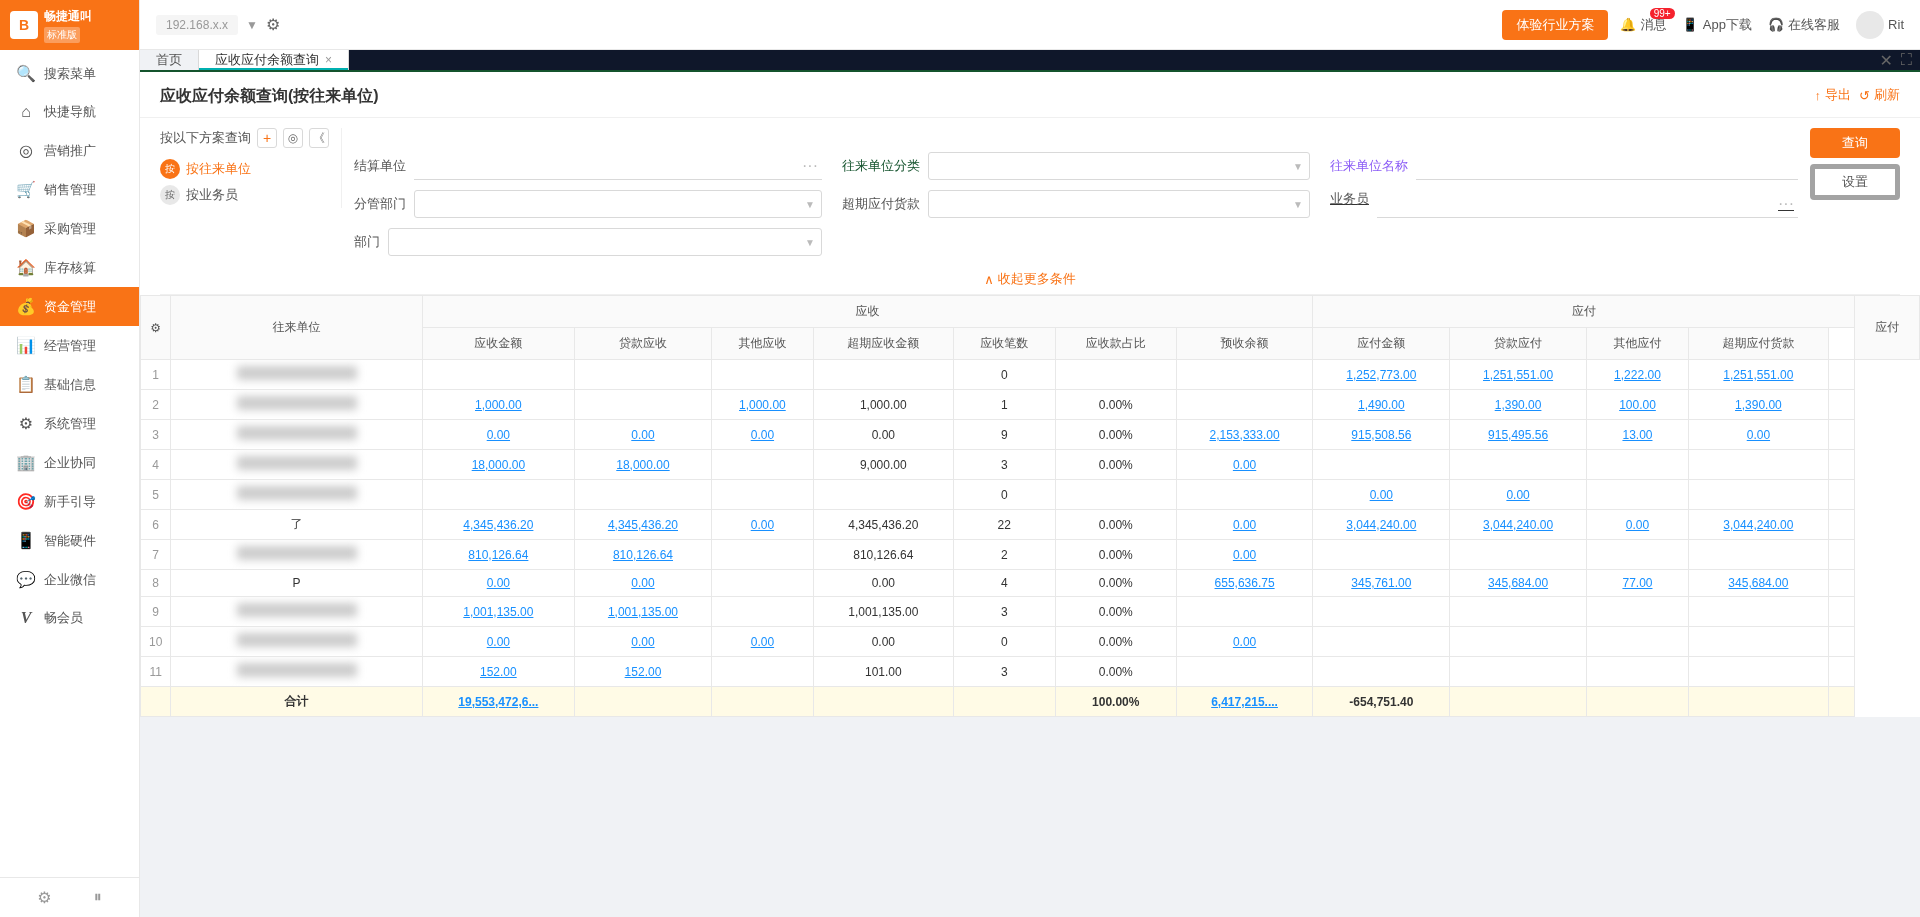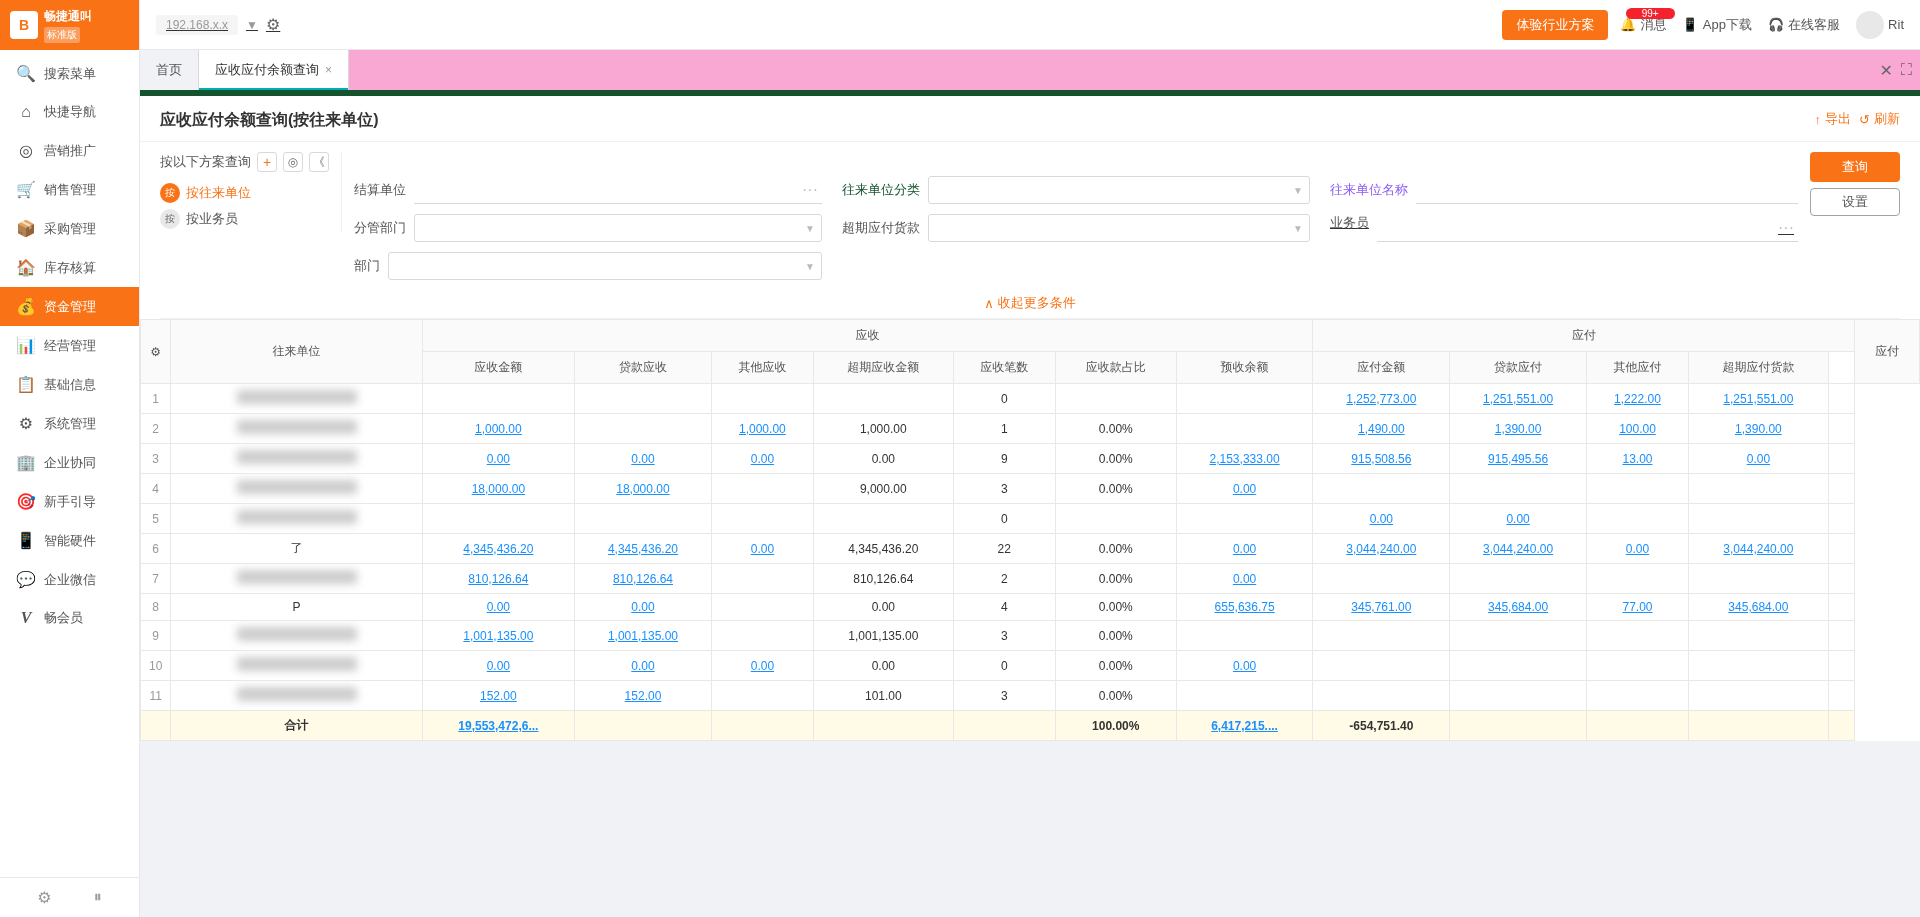--- a/index.html
+++ b/index.html
@@ -16,32 +16,32 @@
     .sidebar-item.active .sidebar-icon { color: #fff; }
     .sidebar-icon { font-size: 16px; width: 20px; text-align: center; }
     .sidebar-bottom { padding: 8px 0; border-top: 1px solid #e8e8e8; display: flex; justify-content: space-around; padding: 10px 16px; }
     .sidebar-bottom-btn { color: #999; font-size: 16px; cursor: pointer; }
 
     
     .main { flex: 1; display: flex; flex-direction: column; overflow: hidden; }
 
     
     .topbar { height: 50px; background: #fff; display: flex; align-items: center; padding: 0 16px; border-bottom: 1px solid #e8e8e8; gap: 12px; }
-    .topbar-breadcrumb { display: flex; align-items: center; gap: 8px; flex: 1; text-decoration: underline; }
+    .topbar-breadcrumb { display: flex; align-items: center; gap: 8px; flex: 1; }
     .topbar-addr { color: #999; font-size: 12px; background: #f5f5f5; padding: 3px 10px; border-radius: 3px; }
     .topbar-dropdown { color: #999; cursor: pointer; }
     .topbar-gear { color: #666; cursor: pointer; font-size: 16px; }
     .topbar-btn-orange { background: #f97316; color: #fff; border: none; border-radius: 4px; padding: 6px 14px; font-size: 13px; cursor: pointer; }
     .topbar-right { display: flex; align-items: center; gap: 16px; margin-left: auto; }
     .topbar-right-item { display: flex; align-items: center; gap: 4px; color: #555; font-size: 13px; cursor: pointer; position: relative; }
-    .badge-red { background: #f5222d; color: #fff; font-size: 10px; border-radius: 8px; padding: 0 16px; position: absolute; top: -8px; right: -8px; min-width: 16px; text-align: center; }
+    .badge-red { background: #f5222d; color: #fff; font-size: 10px; border-radius: 8px; padding: 0 4px; position: absolute; top: -8px; right: -8px; min-width: 16px; text-align: center; }
     .topbar-avatar { width: 28px; height: 28px; background: #e8e8e8; border-radius: 50%; }
 
     
-    .tabbar { height: 46px; background: #f9a8d4; display: flex; align-items: stretch; border-bottom: 6px solid #14532d; }
+    .tabbar { height: 22px; background: #0f172a; display: flex; align-items: stretch; border-bottom: 2px solid #14532d; }
     .tab-home { padding: 0 16px; display: flex; align-items: center; background: #f0f2f5; color: #555; cursor: pointer; font-size: 13px; border-right: 1px solid #d9d9d9; }
     .tab-active { padding: 0 16px; display: flex; align-items: center; background: #fff; color: #333; font-size: 13px; border-right: 1px solid #d9d9d9; gap: 6px; position: relative; }
     .tab-active::after { content: ''; position: absolute; bottom: 0; left: 0; right: 0; height: 2px; background: #00b0b0; }
     .tab-close { color: #999; cursor: pointer; font-size: 12px; }
     .tabbar-right { margin-left: auto; display: flex; align-items: center; padding: 0 8px; gap: 8px; }
     .tabbar-icon-btn { color: #666; cursor: pointer; font-size: 16px; }
 
     
     .page-content { flex: 1; overflow: auto; background: #f0f2f5; padding: 0; }
 
@@ -272,21 +272,21 @@
               <span style="font-size:13px;color:#555;white-space:nowrap;">部门</span>
               <div style="flex:1;height:28px;border:1px solid #d9d9d9;border-radius:3px;display:flex;align-items:center;justify-content:flex-end;padding:0 6px;cursor:pointer;">
                 <span style="color:#bbb;font-size:10px;">▼</span>
               </div>
             </div>
           </div>
         </div>
 
         <div style="display:flex;flex-direction:column;gap:6px;min-width:60px;">
           <button style="background:#f97316;color:#fff;border:none;border-radius:4px;padding:6px 32px;font-size:13px;cursor:pointer;">查询</button>
-          <button style="background:#fff;color:#555;border:1px solid #a3a3a3;border-radius:4px;padding:4px 16px;font-size:13px;cursor:pointer;">设置</button>
+          <button style="background:#fff;color:#555;border:5px solid #a3a3a3;border-radius:4px;padding:4px 16px;font-size:13px;cursor:pointer;">设置</button>
         </div>
       </div>
 
       <div style="text-align:center;padding:6px 0;border-bottom:1px solid #f0f0f0;margin:0 20px;">
         <span style="color:#f97316;font-size:13px;cursor:pointer;display:inline-flex;align-items:center;gap:4px;">
           <span>∧</span>
           <span>收起更多条件</span>
         </span>
       </div>
 

